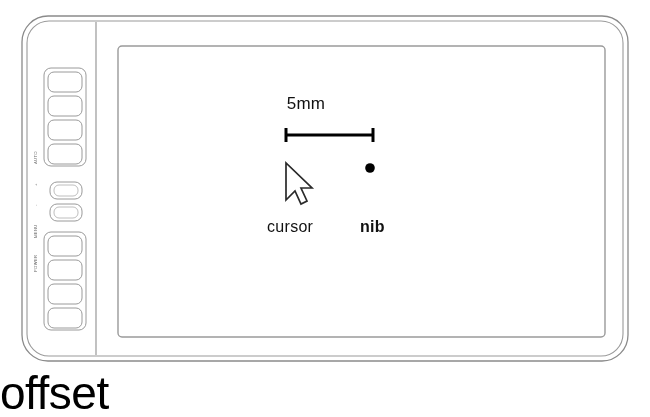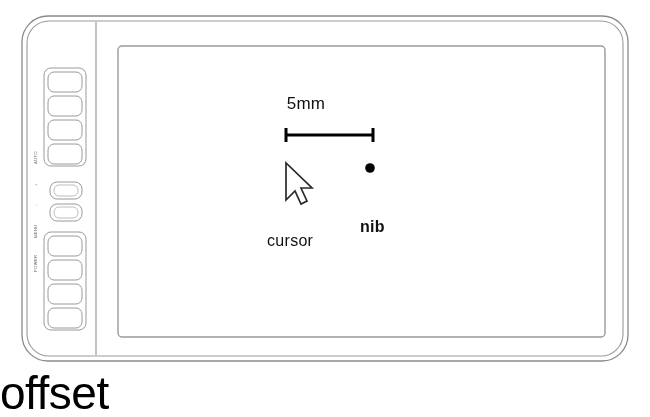--- a/index.html
+++ b/index.html
@@ -49,21 +49,20 @@
     font-size: 17px;
     letter-spacing: 0.2px;
     transform: translateX(-19px);
   }
 
   #label-cursor {
     left: 267px;
     top: 214px;
     font-size: 16px;
     letter-spacing: 0.3px;
-    margin-top: 14px;
   }
 
   #label-nib {
     left: 360px;
     top: 214px;
     font-size: 16px;
     letter-spacing: 0.3px;
     font-weight: bold;
   }
 

